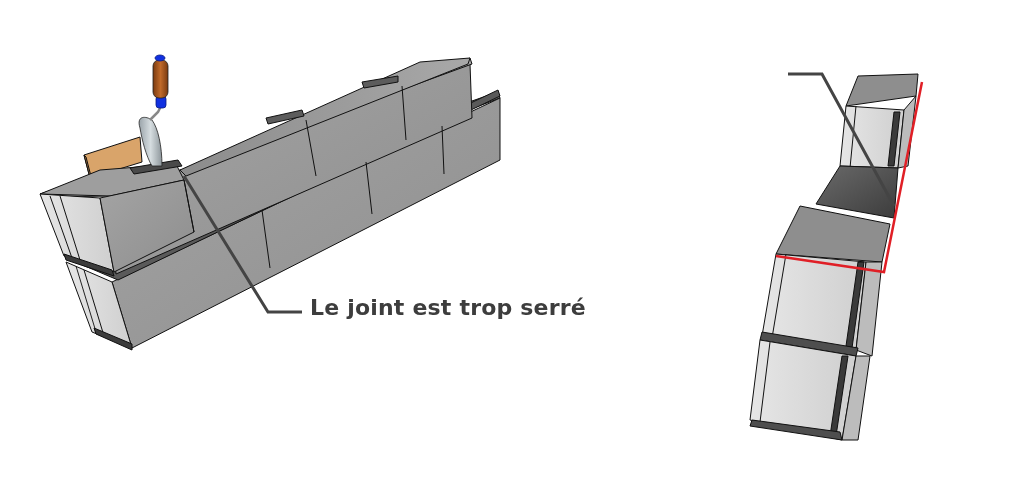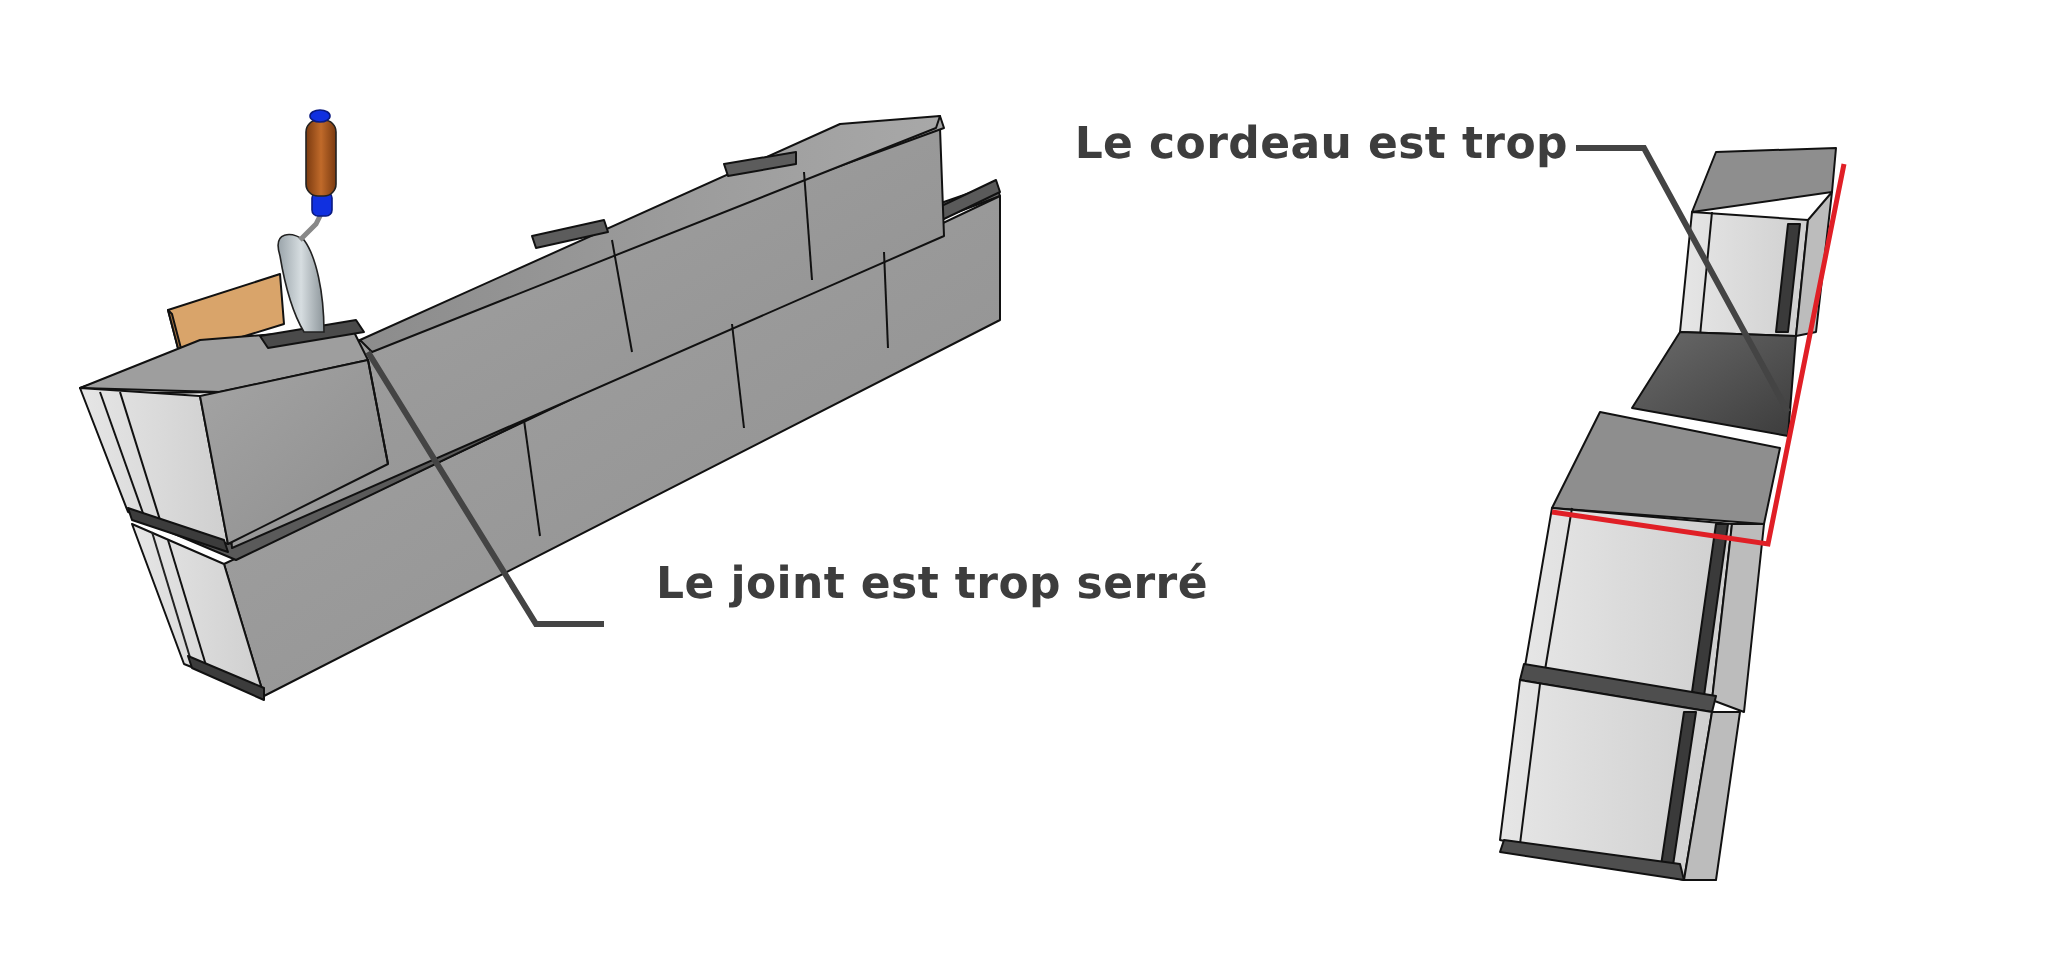--- a/index.html
+++ b/index.html
@@ -1,20 +1,20 @@
 <!DOCTYPE html>
 <html><head>
 <meta charset="utf-8">
 <style>
   html,body{margin:0;padding:0;background:#ffffff;}
   body{width:1024px;height:485px;overflow:hidden;position:relative;font-family:"DejaVu Sans", sans-serif;}
   #stage{position:absolute;left:0;top:0;width:1024px;height:485px;}
   .label{position:absolute;color:#3d3d3d;font-weight:bold;font-size:22px;line-height:30px;white-space:nowrap;letter-spacing:0.2px;}
   #label-cordeau{right:240px;top:58px;text-align:right;}
-  #label-joint{left:310px;top:278px;margin-left:18px;}
+  #label-joint{left:310px;top:293px;}
 </style>
 </head>
 <body>
 
 <div id="stage">
 <svg width="1024" height="485" viewBox="0 0 1024 485" xmlns="http://www.w3.org/2000/svg">
   <defs>
     <linearGradient id="gFace" x1="0" y1="0" x2="1" y2="1">
       <stop offset="0" stop-color="#a4a4a4"></stop>
           <stop offset="1" stop-color="#8e8e8e"></stop>
@@ -136,14 +136,13 @@
     <polyline points="788,74 822,74 894,206"></polyline>
   </g>
 </svg>
 </div>
 
 <div class="label" id="label-joint">
   <span>Le joint est trop serré</span>
 </div>
 
 <div class="label" id="label-cordeau">
-  <div>Le cordeau est trop</div>
 </div>
 
 </body></html>

